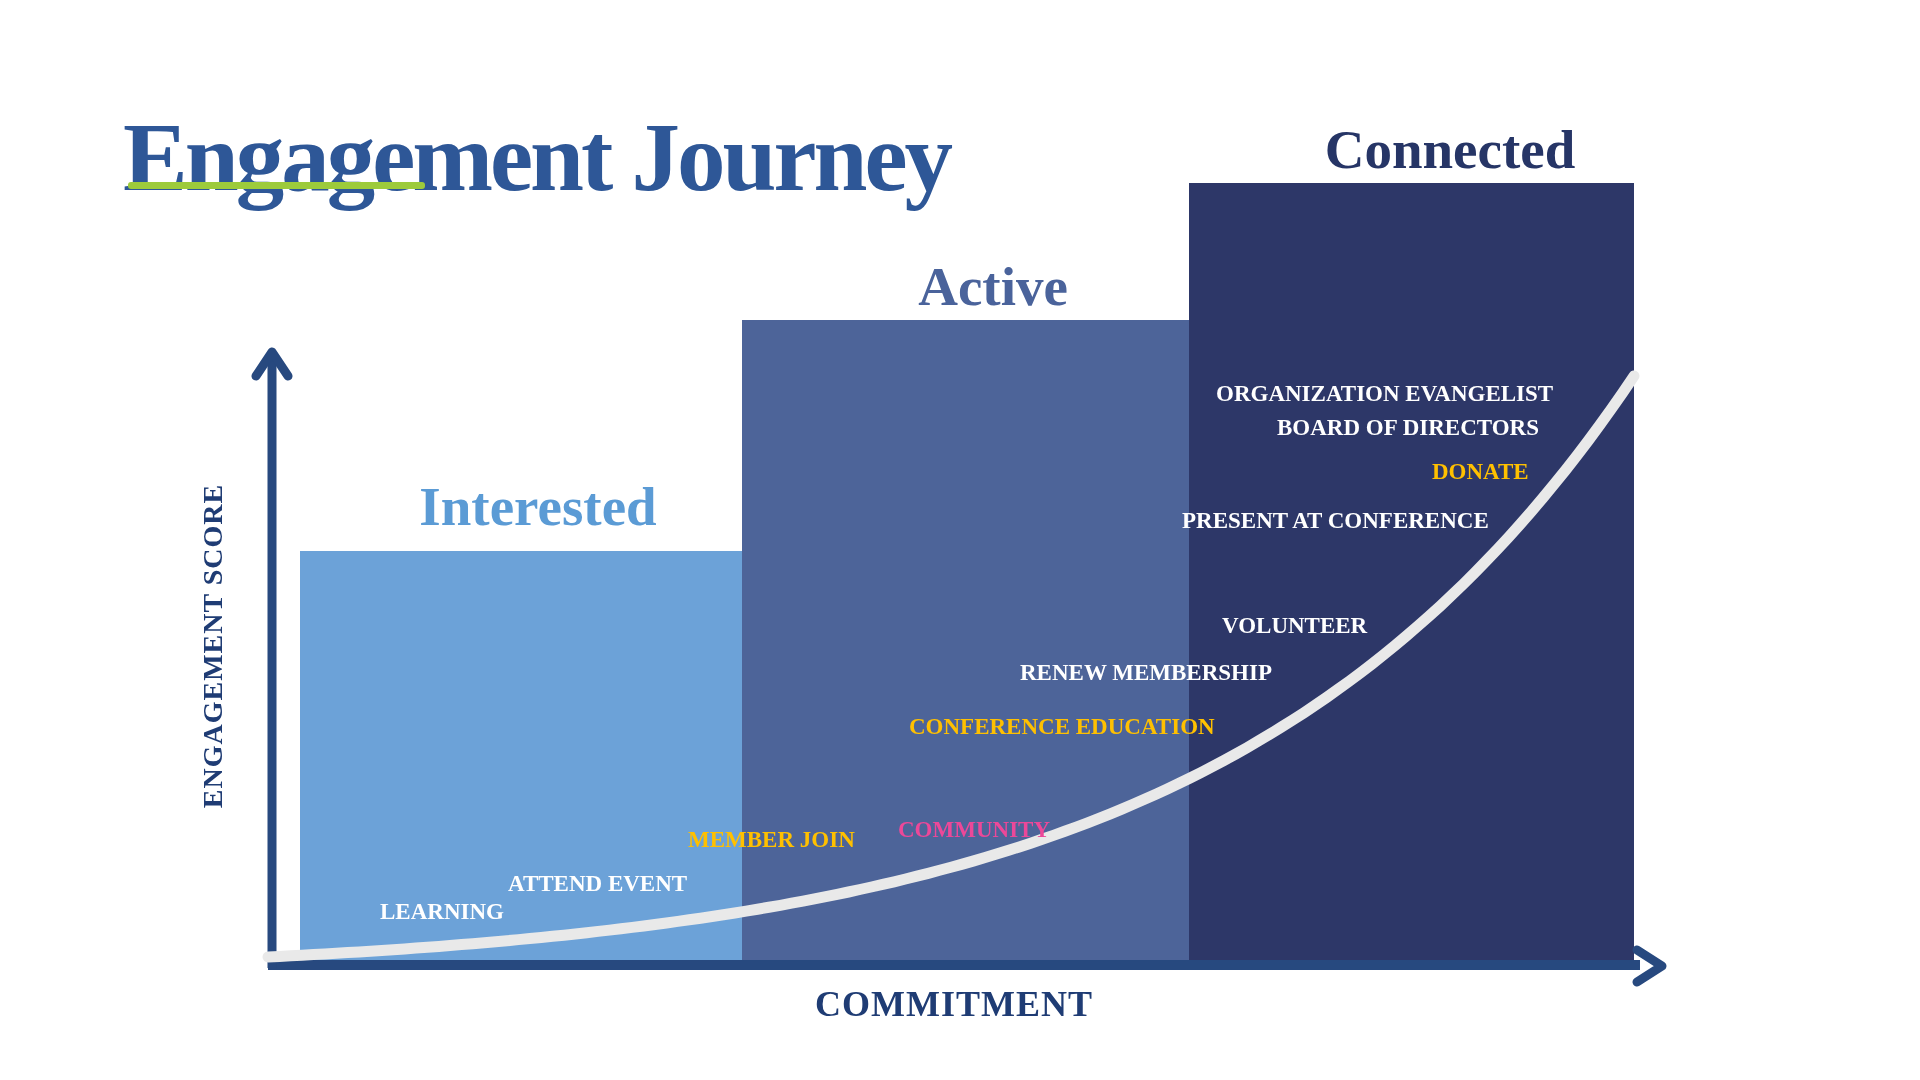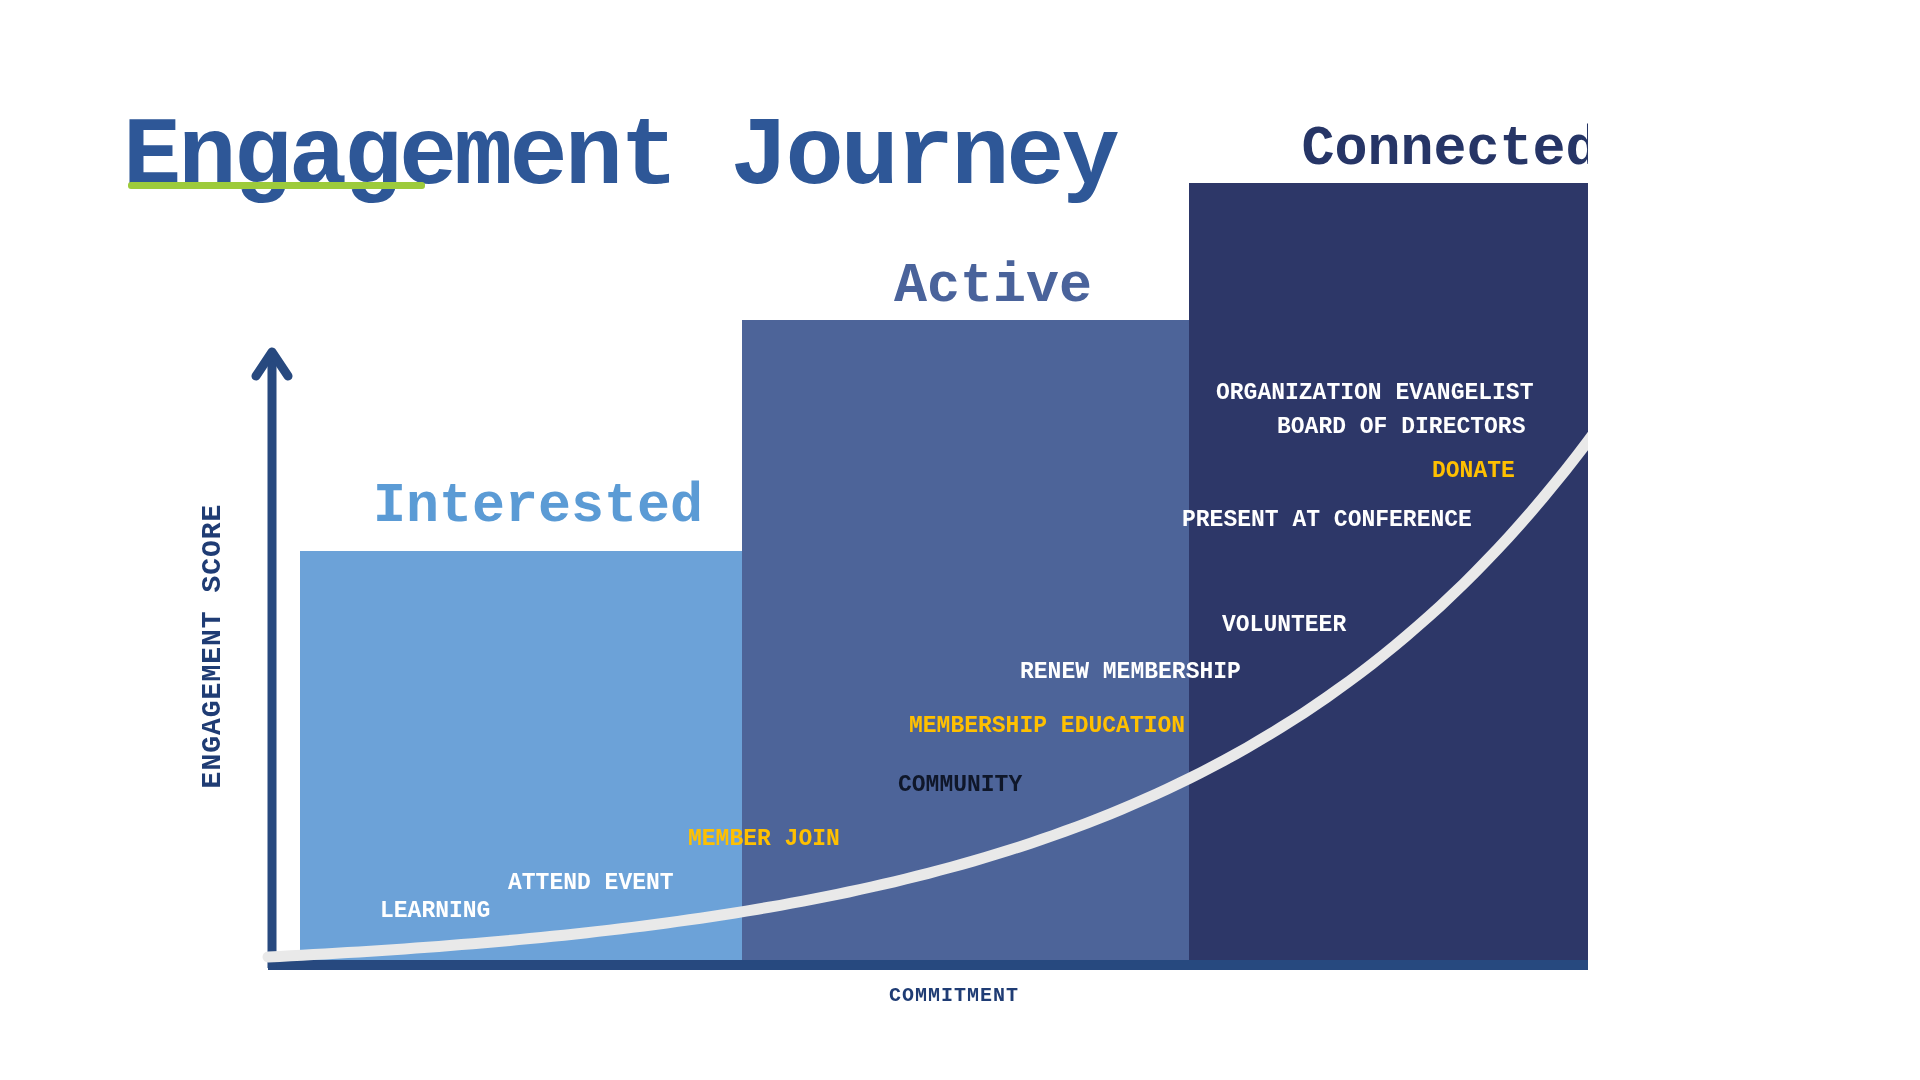--- a/index.html
+++ b/index.html
@@ -1,21 +1,21 @@
 <!DOCTYPE html>
 <html><head>
 <meta charset="utf-8">
 <style>
   html,body{margin:0;padding:0;background:#ffffff;}
   .slide{
     position:relative;
-    width:1588px;height:1080px;
+    width:1920px;height:1080px;
     background:#ffffff;
     overflow:hidden;
-    font-family:Liberation Mono, monospace;
+    font-family:Liberation Serif, serif;
   }
   .title{
     position:absolute;
     left:123px;top:42px;
     font-size:97px;
     font-weight:bold;
     letter-spacing:-3px;
     line-height:1.05;
     white-space:nowrap;
   }
@@ -48,21 +48,21 @@
     font-size:28px;
     line-height:1;
     white-space:nowrap;
     letter-spacing:1px;
   }
   #yAxisLabel{
     transform:translate(-50%,-50%) rotate(-90deg);
   }
   #xAxisLabel{
     transform:translateX(-50%);
-    font-size:20px;
+    font-size:36px;
   }
   svg.overlay{
     position:absolute;left:0;top:0;
     pointer-events:none;
   }
   .layer-labels{position:absolute;left:0;top:0;width:100%;height:100%;}
 </style>
 </head>
 <body>
 
@@ -91,22 +91,22 @@
     <div class="axis-label" id="xAxisLabel" style="left: 954px; top: 986px; color: rgb(31, 60, 116);">COMMITMENT</div>
     <div id="stageLabelsLayer">
         <div class="stage-label" style="left: 538px; top: 479px; color: rgb(91, 155, 213);">Interested</div>
         <div class="stage-label" style="left: 973px; top: 259px; color: rgb(74, 99, 155); margin-left: 20px;">Active</div>
         <div class="stage-label" style="left: 1450px; top: 122px; color: rgb(38, 53, 102);">Connected</div>
       </div>
     <div id="milestonesLayer">
         <div class="milestone" style="left: 380px; top: 900px; color: rgb(255, 255, 255);">LEARNING</div>
         <div class="milestone" style="left: 508px; top: 872px; color: rgb(255, 255, 255);">ATTEND EVENT</div>
         <div class="milestone" style="left: 688px; top: 828px; color: rgb(255, 192, 0);">MEMBER JOIN</div>
-        <div class="milestone" style="left: 898px; top: 774px; color: #0f172a;">COMMUNITY</div>
-        <div class="milestone" style="left: 909px; top: 715px; color: rgb(255, 192, 0);">MEMBERSHIP EDUCATION</div>
+        <div class="milestone" style="left: 898px; top: 818px; color: #ec4899;">COMMUNITY</div>
+        <div class="milestone" style="left: 909px; top: 715px; color: rgb(255, 192, 0);">CONFERENCE EDUCATION</div>
         <div class="milestone" style="left: 1020px; top: 661px; color: rgb(255, 255, 255);">RENEW MEMBERSHIP</div>
         <div class="milestone" style="left: 1222px; top: 614px; color: rgb(255, 255, 255);">VOLUNTEER</div>
         <div class="milestone" style="left: 1182px; top: 509px; color: rgb(255, 255, 255);">PRESENT AT CONFERENCE</div>
         <div class="milestone" style="left: 1432px; top: 460px; color: rgb(255, 192, 0);">DONATE</div>
         <div class="milestone" style="left: 1216px; top: 382px; color: rgb(255, 255, 255);">ORGANIZATION EVANGELIST</div>
         <div class="milestone" style="left: 1277px; top: 416px; color: rgb(255, 255, 255);">BOARD OF DIRECTORS</div>
       </div>
   </div>
 
 </div>

